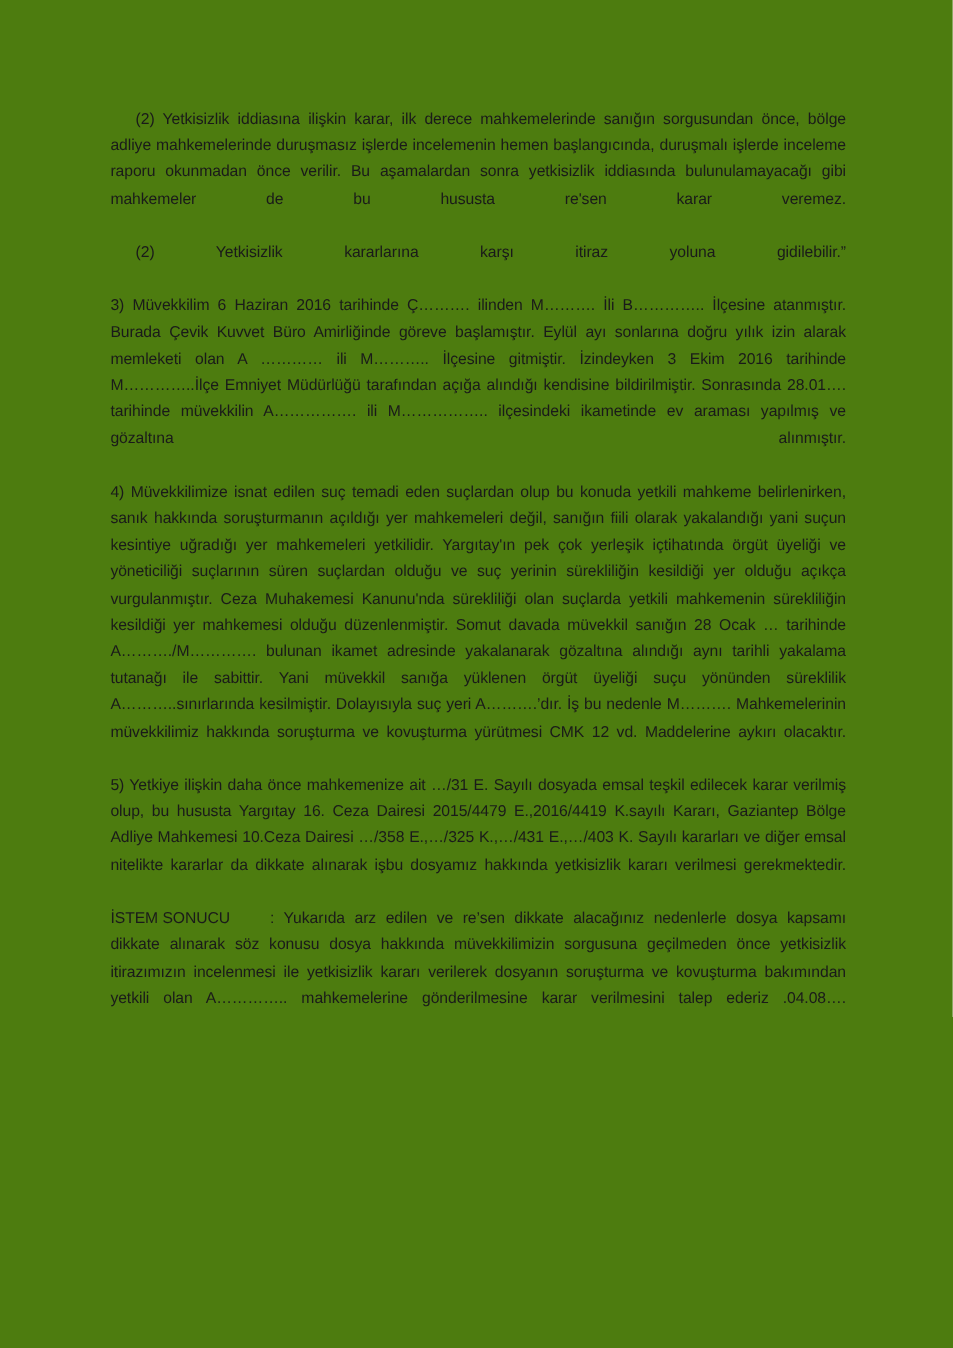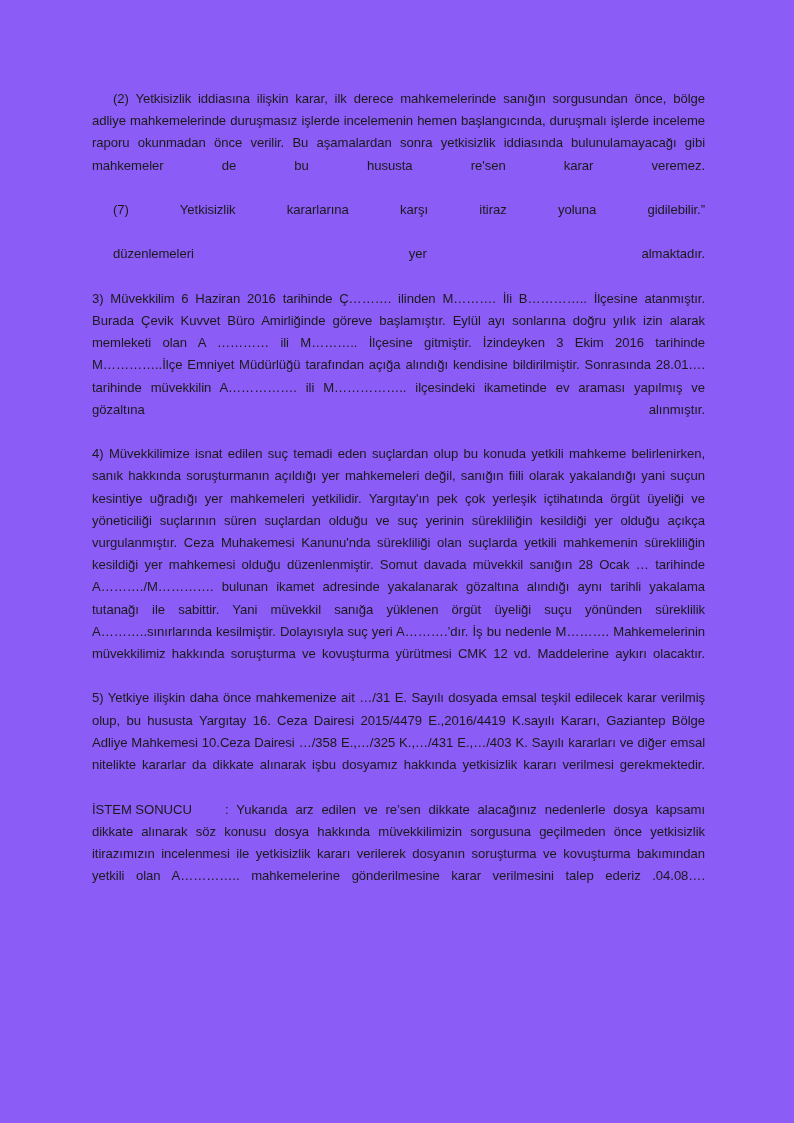--- a/index.html
+++ b/index.html
@@ -16,21 +16,21 @@
     color: #1a1a1a;
     -webkit-font-smoothing: antialiased;
   }
 
   .page {
     position: absolute;
     left: 0;
     top: 0;
     width: 794px;
     height: 1123px;
-    background: #8b5cf6;
+    background: #4d7c0f;
     overflow: hidden;
   }
 
   .content {
     position: absolute;
     left: 92px;
     top: 88px;
     width: 613px;
   }
 
@@ -85,23 +85,22 @@
   }
 </style>
 </head>
 <body>
 
 <div class="page">
   <div class="content">
 
     <p class="para indent gap-lg">(2) Yetkisizlik iddiasına ilişkin karar, ilk derece mahkemelerinde sanığın sorgusundan önce, bölge adliye mahkemelerinde duruşmasız işlerde incelemenin hemen başlangıcında, duruşmalı işlerde inceleme raporu okunmadan önce verilir. Bu aşamalardan sonra yetkisizlik iddiasında bulunulamayacağı gibi mahkemeler de bu hususta re'sen karar veremez.</p>
 
-    <p class="para indent gap-lg">(7) Yetkisizlik kararlarına karşı itiraz yoluna gidilebilir.”</p>
+    <p class="para indent gap-lg">(2) Yetkisizlik kararlarına karşı itiraz yoluna gidilebilir.”</p>
 
-    <p class="para indent gap-lg">düzenlemeleri yer almaktadır.</p>
 
     <p class="para noindent gap-lg">3) Müvekkilim 6 Haziran 2016 tarihinde Ç………. ilinden M………. İli B………….. İlçesine atanmıştır. Burada Çevik Kuvvet Büro Amirliğinde göreve başlamıştır. Eylül ayı sonlarına doğru yılık izin alarak memleketi olan A ………… ili M……….. İlçesine gitmiştir. İzindeyken 3 Ekim 2016 tarihinde M…………..İlçe Emniyet Müdürlüğü tarafından açığa alındığı kendisine bildirilmiştir. Sonrasında 28.01…. tarihinde müvekkilin A……………. ili M…………….. ilçesindeki ikametinde ev araması yapılmış ve gözaltına alınmıştır.</p>
 
     <p class="para noindent gap-lg">4) Müvekkilimize isnat edilen suç temadi eden suçlardan olup bu konuda yetkili mahkeme belirlenirken, sanık hakkında soruşturmanın açıldığı yer mahkemeleri değil, sanığın fiili olarak yakalandığı yani suçun kesintiye uğradığı yer mahkemeleri yetkilidir. Yargıtay'ın pek çok yerleşik içtihatında örgüt üyeliği ve yöneticiliği suçlarının süren suçlardan olduğu ve suç yerinin sürekliliğin kesildiği yer olduğu açıkça vurgulanmıştır. Ceza Muhakemesi Kanunu'nda sürekliliği olan suçlarda yetkili mahkemenin sürekliliğin kesildiği yer mahkemesi olduğu düzenlenmiştir. Somut davada müvekkil sanığın 28 Ocak … tarihinde A………./M…………. bulunan ikamet adresinde yakalanarak gözaltına alındığı aynı tarihli yakalama tutanağı ile sabittir. Yani müvekkil sanığa yüklenen örgüt üyeliği suçu yönünden süreklilik A………..sınırlarında kesilmiştir. Dolayısıyla suç yeri A……….’dır. İş bu nedenle M………. Mahkemelerinin müvekkilimiz hakkında soruşturma ve kovuşturma yürütmesi CMK 12 vd. Maddelerine aykırı olacaktır.</p>
 
     <p class="para noindent gap-lg">5) Yetkiye ilişkin daha önce mahkemenize ait …/31 E. Sayılı dosyada emsal teşkil edilecek karar verilmiş olup, bu hususta Yargıtay 16. Ceza Dairesi 2015/4479 E.,2016/4419 K.sayılı Kararı, Gaziantep Bölge Adliye Mahkemesi 10.Ceza Dairesi …/358 E.,…/325 K.,…/431 E.,…/403 K. Sayılı kararları ve diğer emsal nitelikte kararlar da dikkate alınarak işbu dosyamız hakkında yetkisizlik kararı verilmesi gerekmektedir.</p>
 
     <p class="para noindent gap-sm"><span class="label-istem">İSTEM SONUCU</span><span>: Yukarıda arz edilen ve re’sen dikkate alacağınız nedenlerle dosya kapsamı dikkate alınarak söz konusu dosya hakkında müvekkilimizin sorgusuna geçilmeden önce yetkisizlik itirazımızın incelenmesi ile yetkisizlik kararı verilerek dosyanın soruşturma ve kovuşturma bakımından yetkili olan A………….. mahkemelerine gönderilmesine karar verilmesini talep ederiz .04.08….</span></p>
 
 

